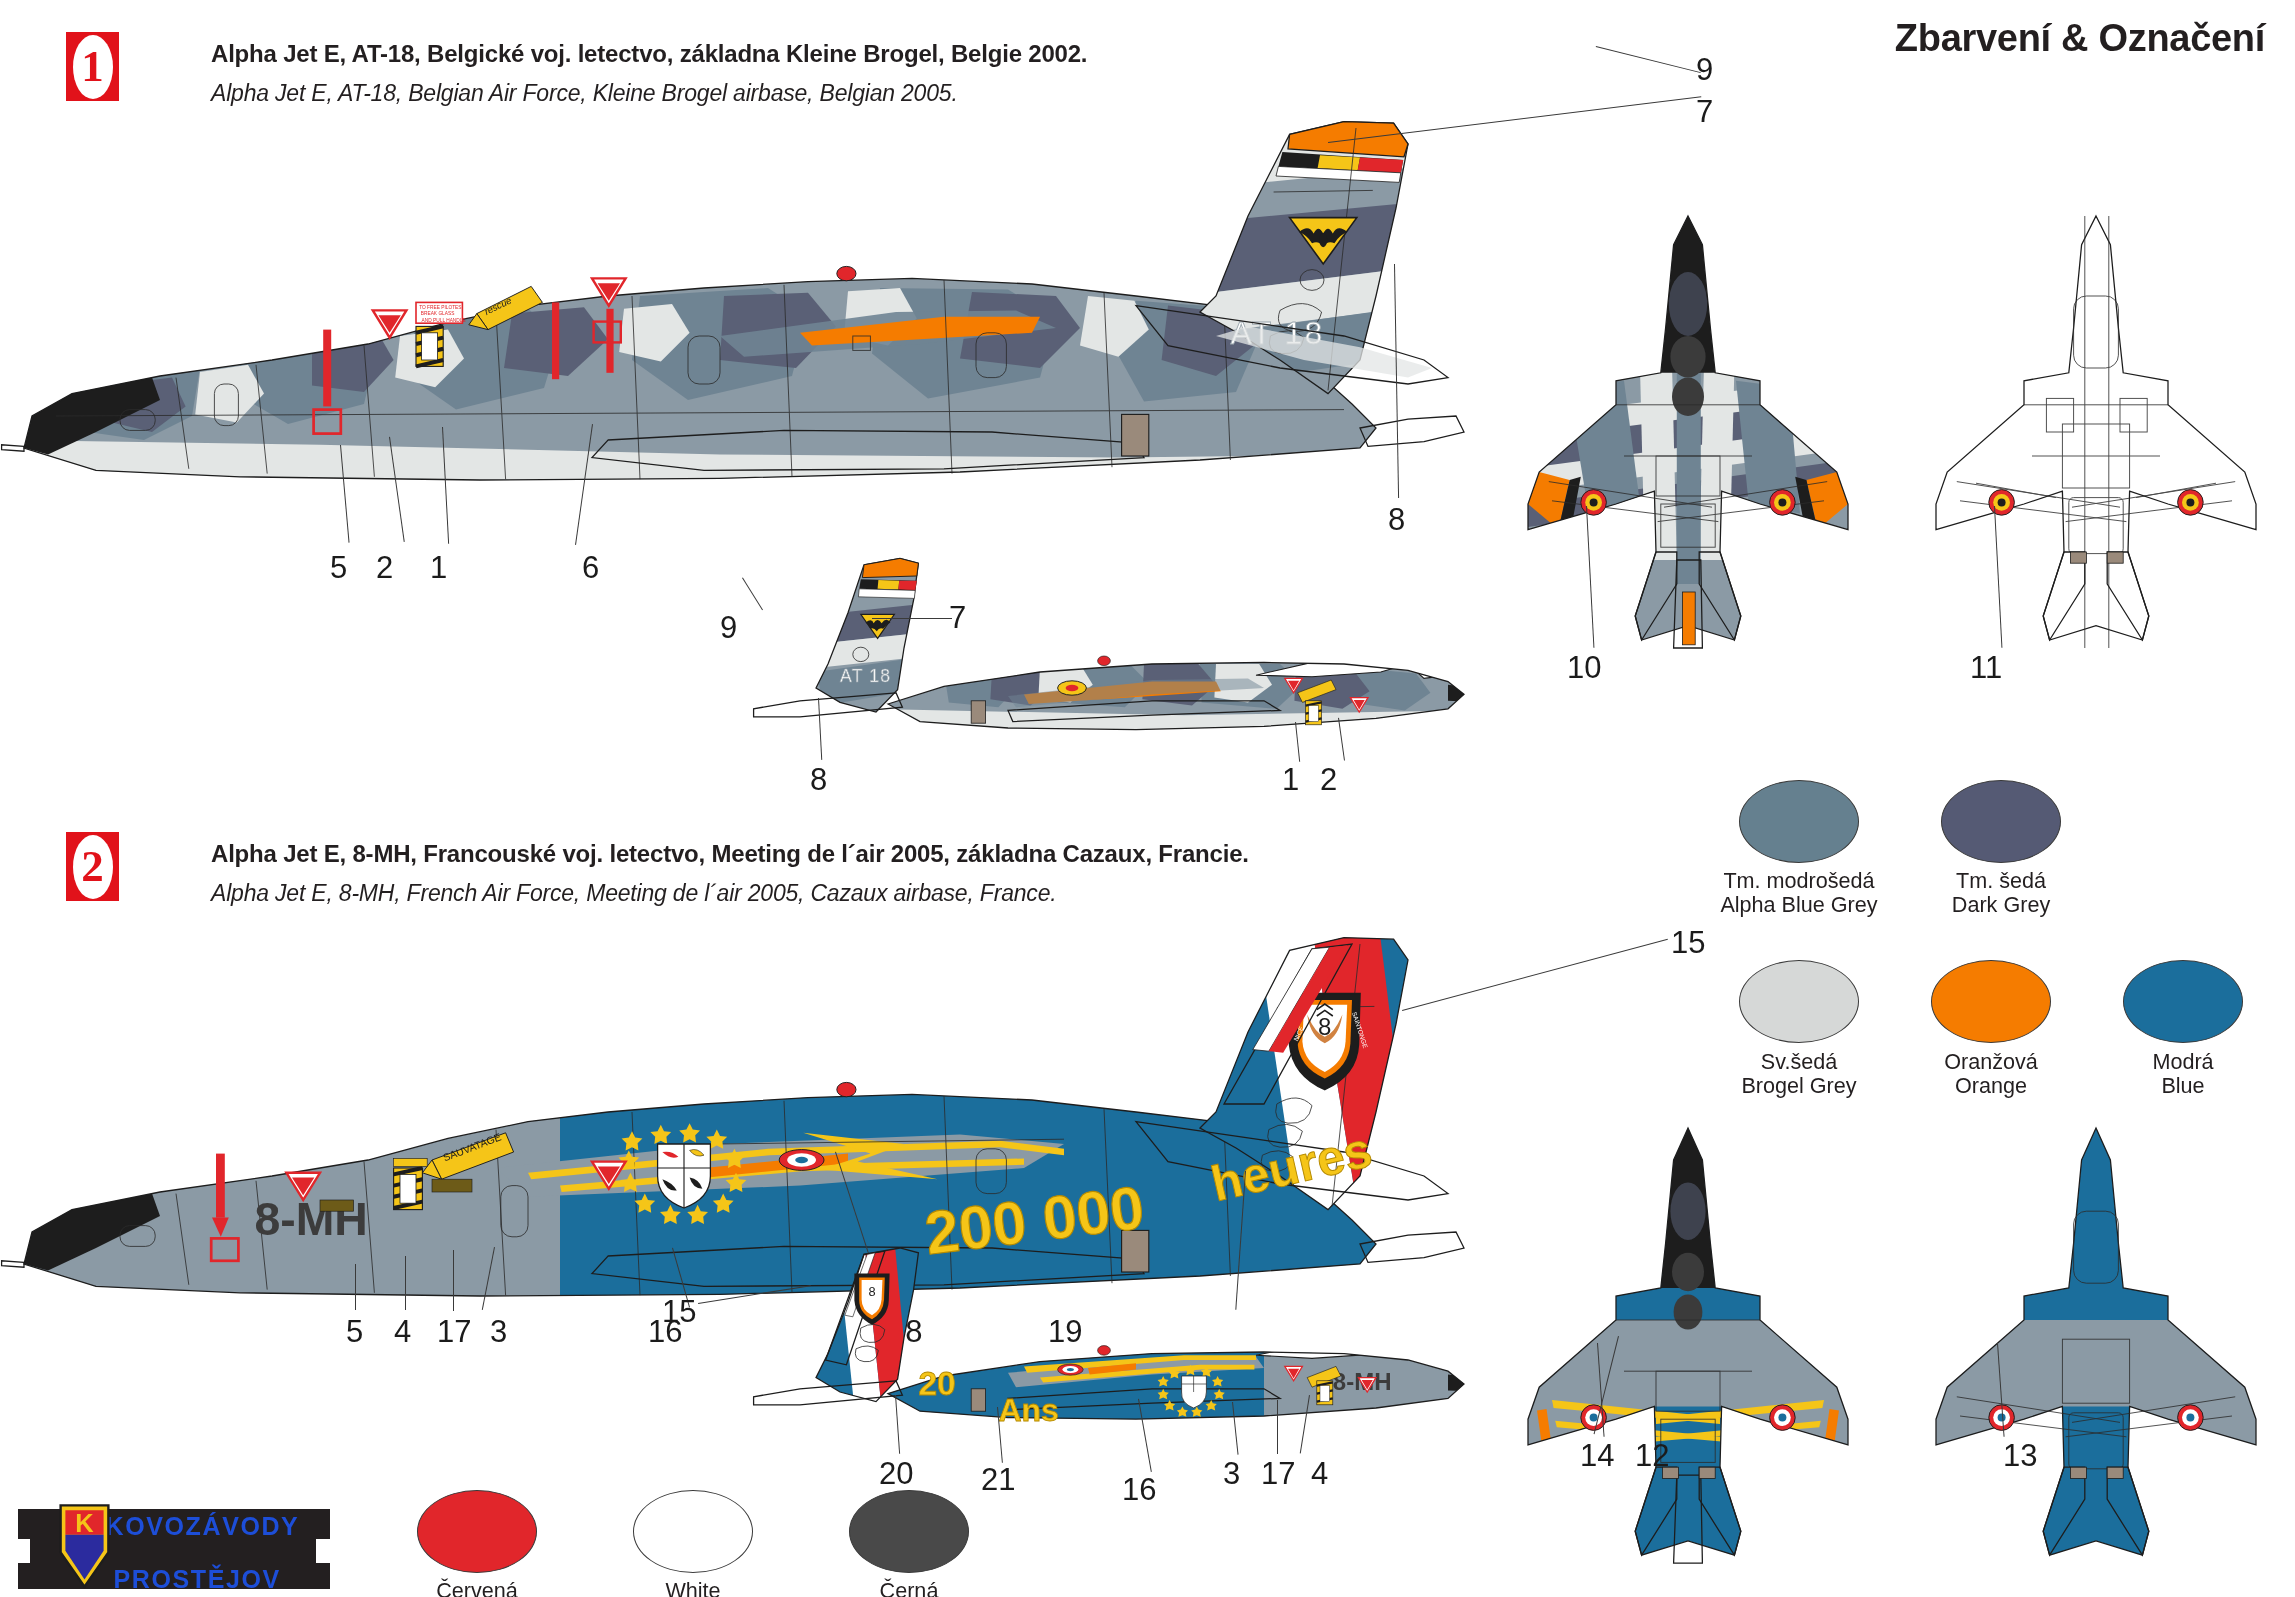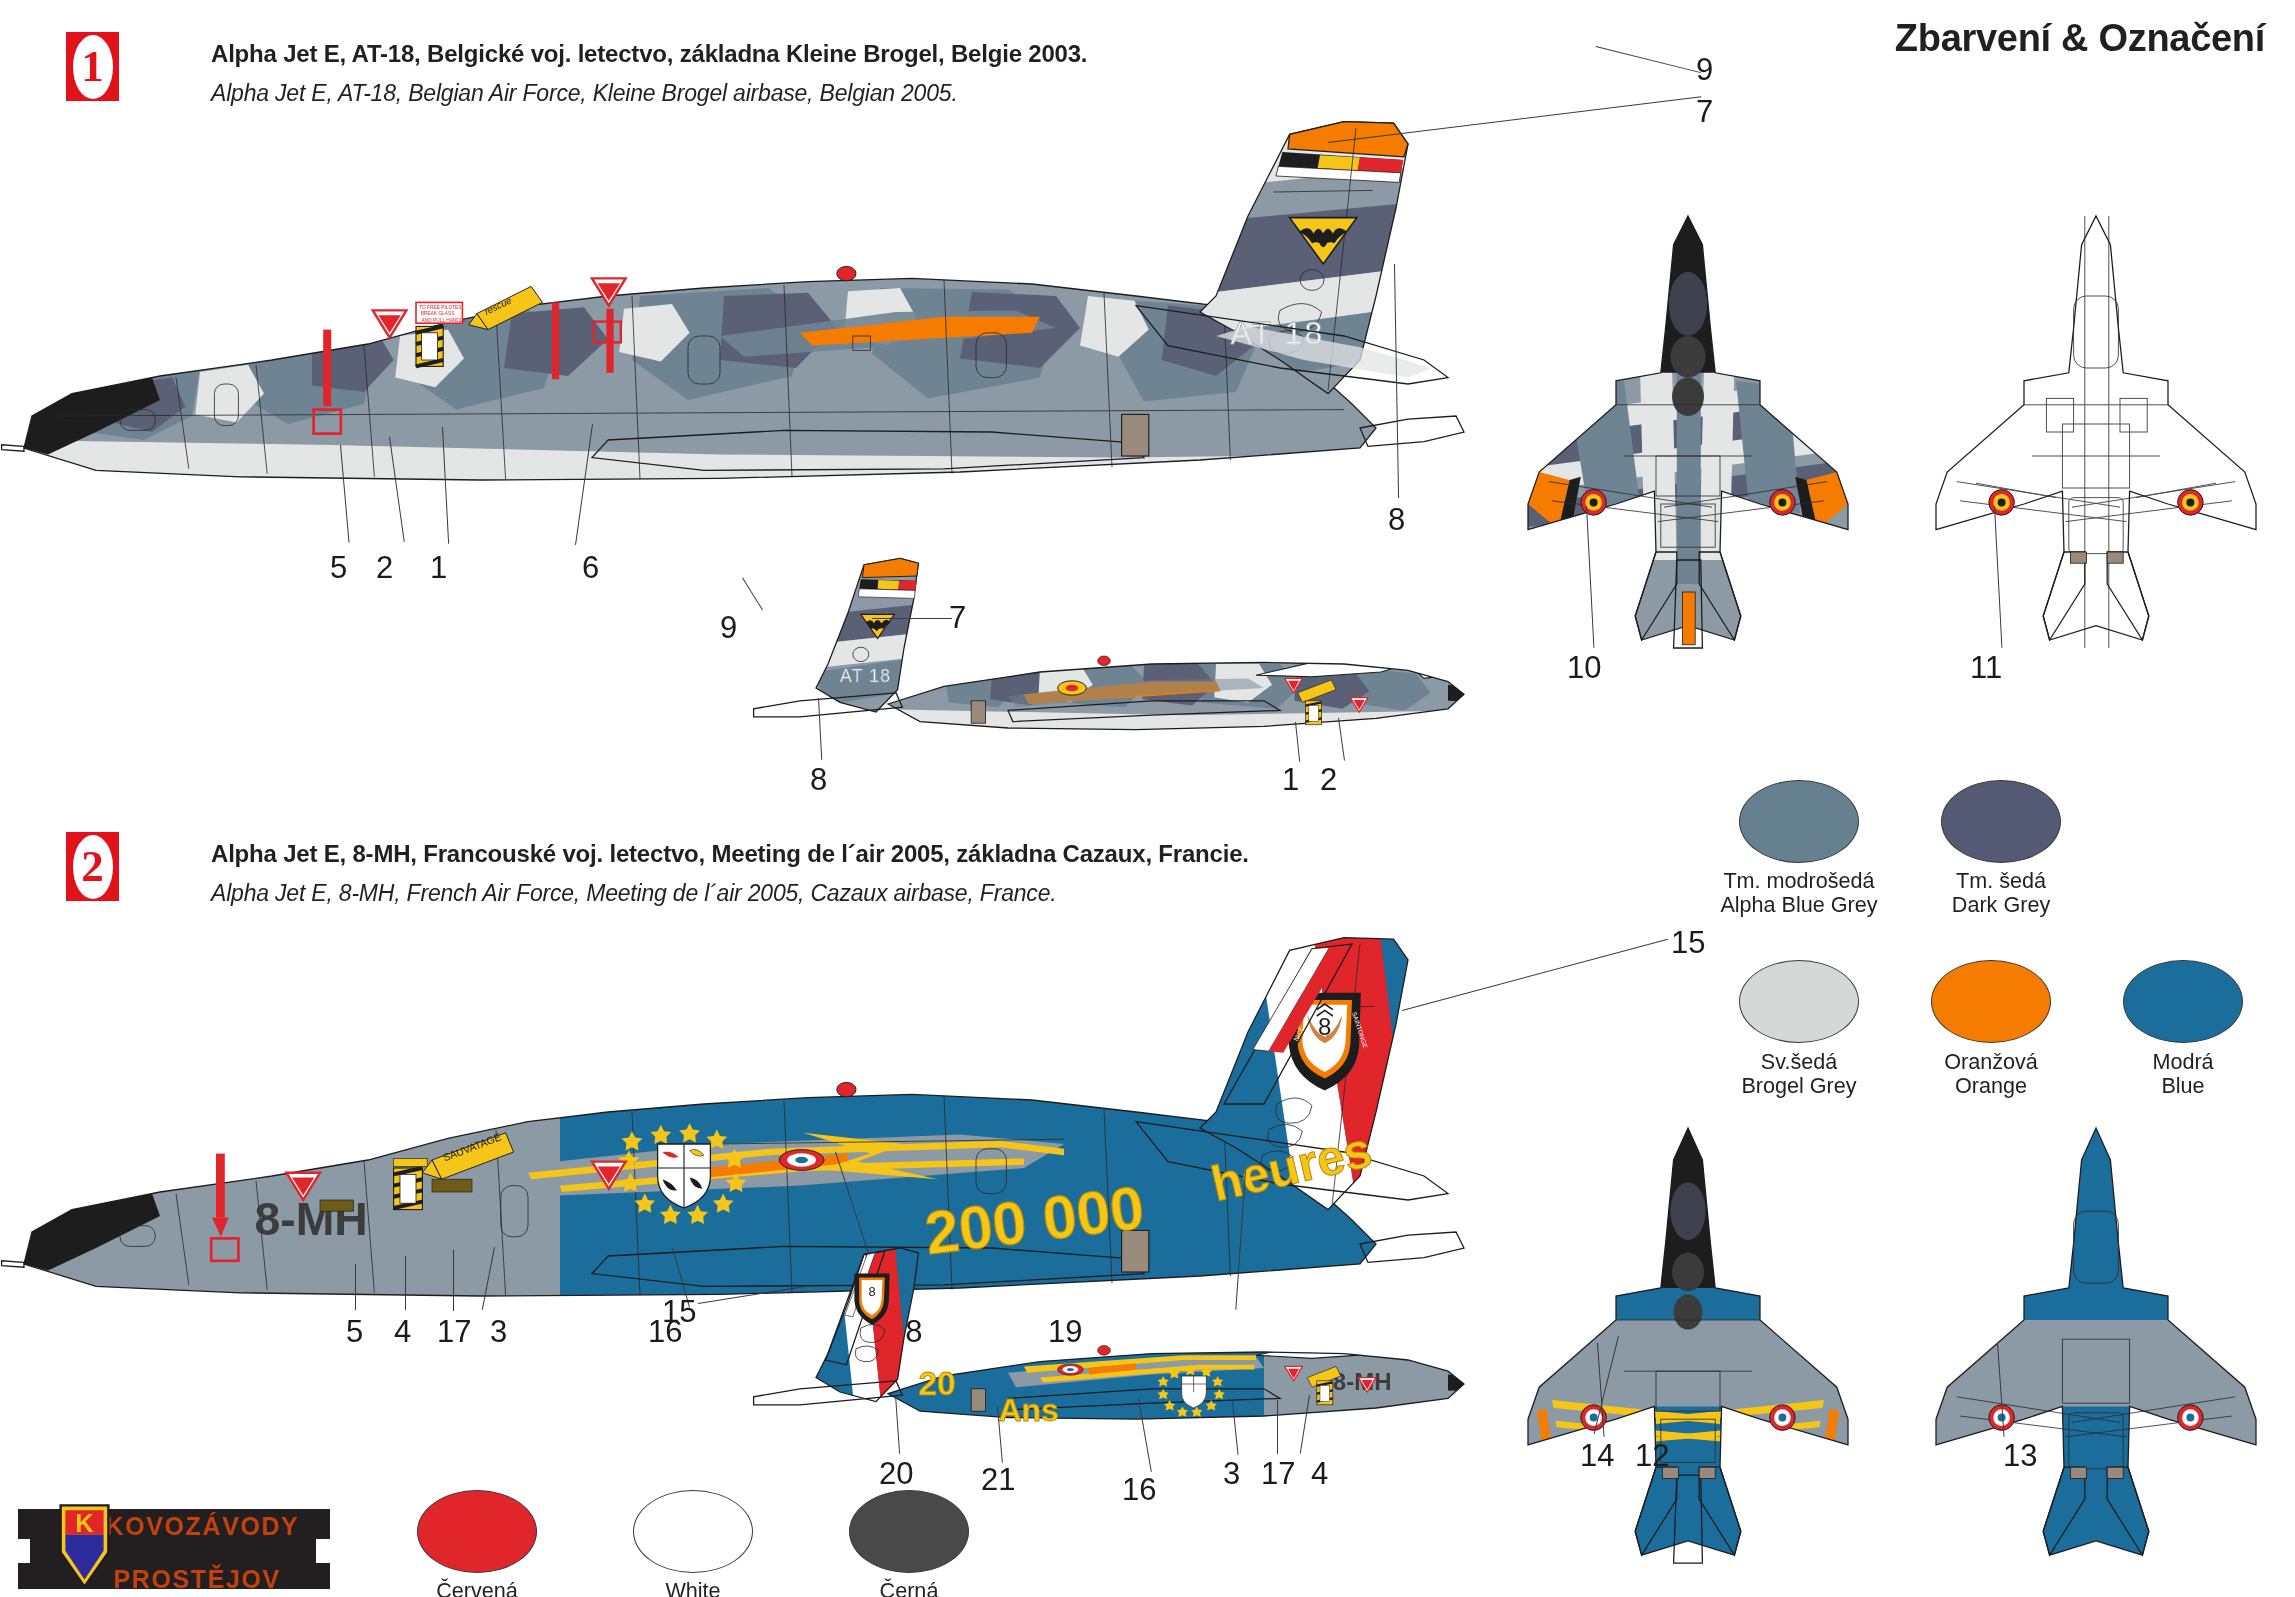--- a/index.html
+++ b/index.html
@@ -29,41 +29,41 @@
   
   .sw-wrap{width:160px;text-align:center;}
   .sw{width:120px;height:83px;border-radius:50%;margin:0 auto;
       border:1.3px solid #3b3b3b;box-sizing:border-box;}
   .sw-lbl{font-size:21.6px;line-height:1.12;margin-top:5.6px;white-space:nowrap;}
   .sw-wrap.below .sw-lbl{margin-top:7.2px;}
 
   
   #kp-logo{left:17.6px;top:1501px;width:312px;height:90px;}
   .kp-bar{position:absolute;background:#231f20;}
-  .kp-txt{position:absolute;color:#c2410c;font-weight:bold;font-size:25px;
+  .kp-txt{position:absolute;color:#1d4ed8;font-weight:bold;font-size:25px;
           letter-spacing:1.6px;font-family:"Liberation Sans",sans-serif;}
   .kp-reg{position:absolute;font-size:20px;border:1.6px solid #231f20;border-radius:50%;
      width:22.4px;height:22.4px;text-align:center;line-height:21px;font-family:"Liberation Serif",serif;}
 
   
   svg{display:block;overflow:visible;}
   .ol{fill:none;stroke:#1d1d1d;stroke-width:1.6;}
   .panel{fill:none;stroke:#2b2b2b;stroke-width:1.2;opacity:.85;}
 </style>
 </head>
 <body>
 
 <div class="abs" id="sheet-title">
   <div>Zbarvení &amp; Označení</div>
 </div>
 
 <div class="abs variant-badge" style="left:66px;top:32px;">
   <div class="oval">1</div>
 </div>
-<div class="abs cap-cz" style="left:211px;top:40px;">Alpha Jet E, AT-18, Belgické voj. letectvo, základna Kleine Brogel, Belgie 2003.</div>
+<div class="abs cap-cz" style="left:211px;top:40px;">Alpha Jet E, AT-18, Belgické voj. letectvo, základna Kleine Brogel, Belgie 2002.</div>
 <div class="abs cap-en" style="left:211px;top:80px;">Alpha Jet E, AT-18, Belgian Air Force, Kleine Brogel airbase, Belgian 2005.</div>
 
 <div class="abs variant-badge" style="left:66px;top:832px;">
   <div class="oval">2</div>
 </div>
 <div class="abs cap-cz" style="left:211px;top:840px;">Alpha Jet E, 8-MH, Francouské voj. letectvo, Meeting de l´air 2005, základna Cazaux, Francie.</div>
 <div class="abs cap-en" style="left:211px;top:880px;">Alpha Jet E, 8-MH, French Air Force, Meeting de l´air 2005, Cazaux airbase, France.</div>
 
 <div class="abs" style="left:0px;top:96px;width:1640px;height:480px;">
 <svg viewBox="0 0 2050 600" width="1640" height="480">

